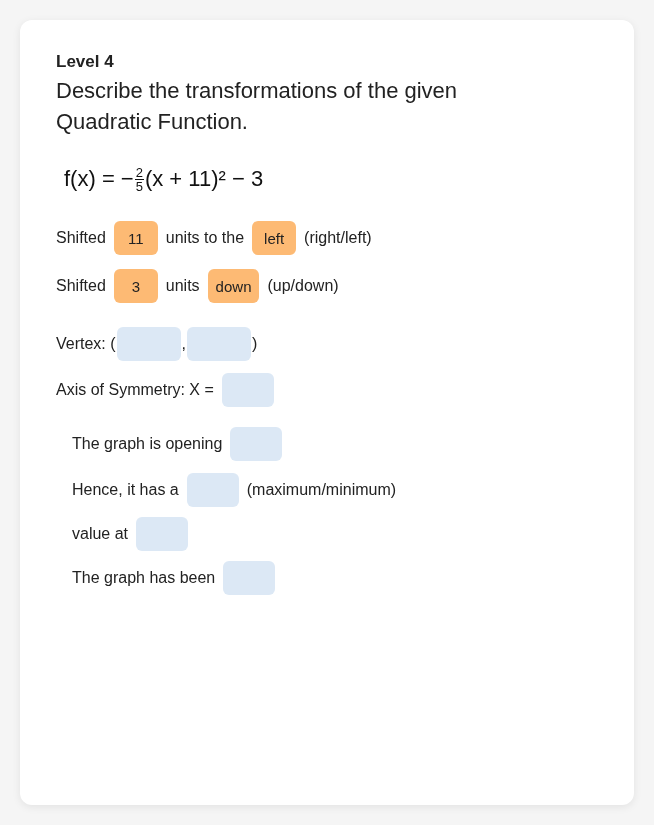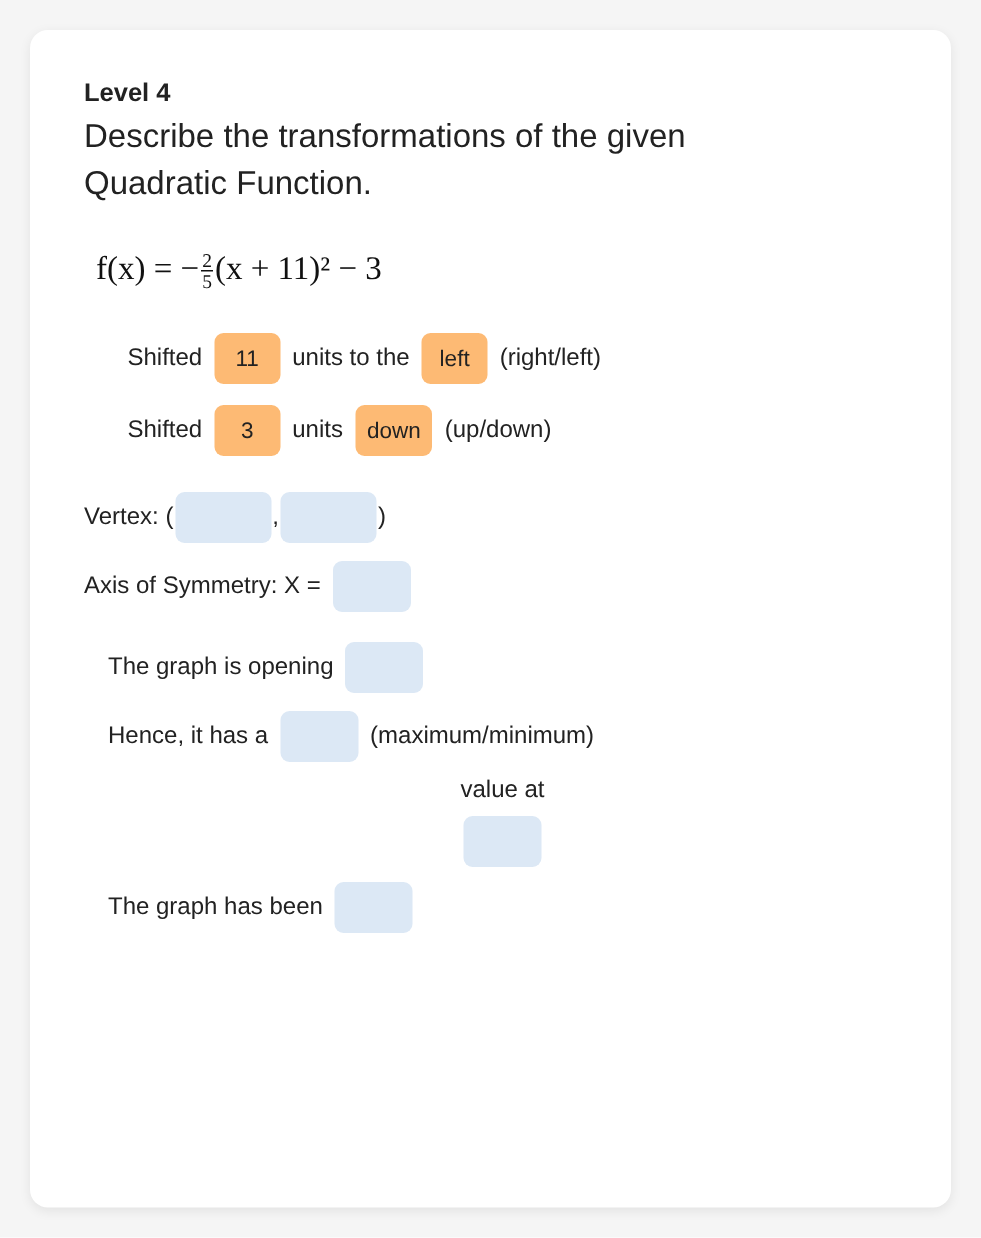--- a/index.html
+++ b/index.html
@@ -34,21 +34,21 @@
     .description {
       font-family: Arial, sans-serif;
       font-size: 22px;
       font-weight: 400;
       color: #222;
       line-height: 1.4;
       margin-bottom: 28px;
     }
 
     .equation {
-      font-family: Liberation Serif, serif;
+      font-family: Liberation Sans, sans-serif;
       font-size: 22px;
       color: #111;
       margin-bottom: 28px;
       margin-left: 8px;
     }
 
     .fraction {
       display: inline-flex;
       flex-direction: column;
       align-items: center;
@@ -71,21 +71,20 @@
 
     .row {
       display: flex;
       align-items: center;
       gap: 8px;
       margin-bottom: 14px;
       font-family: Arial, sans-serif;
       font-size: 16px;
       color: #222;
       flex-wrap: wrap;
-      margin-left: 29px;
     }
 
     .answer-box {
       display: inline-flex;
       align-items: center;
       justify-content: center;
       min-width: 44px;
       min-height: 34px;
       padding: 2px 8px;
       border-radius: 6px;
@@ -155,21 +154,20 @@
 
     .value-row {
       display: flex;
       align-items: center;
       gap: 8px;
       font-family: Arial, sans-serif;
       font-size: 16px;
       color: #222;
       margin-bottom: 10px;
       margin-left: 16px;
-      flex-direction: column;
     }
 
     .graph-row {
       display: flex;
       align-items: center;
       gap: 8px;
       font-family: Arial, sans-serif;
       font-size: 16px;
       color: #222;
       margin-left: 16px;

